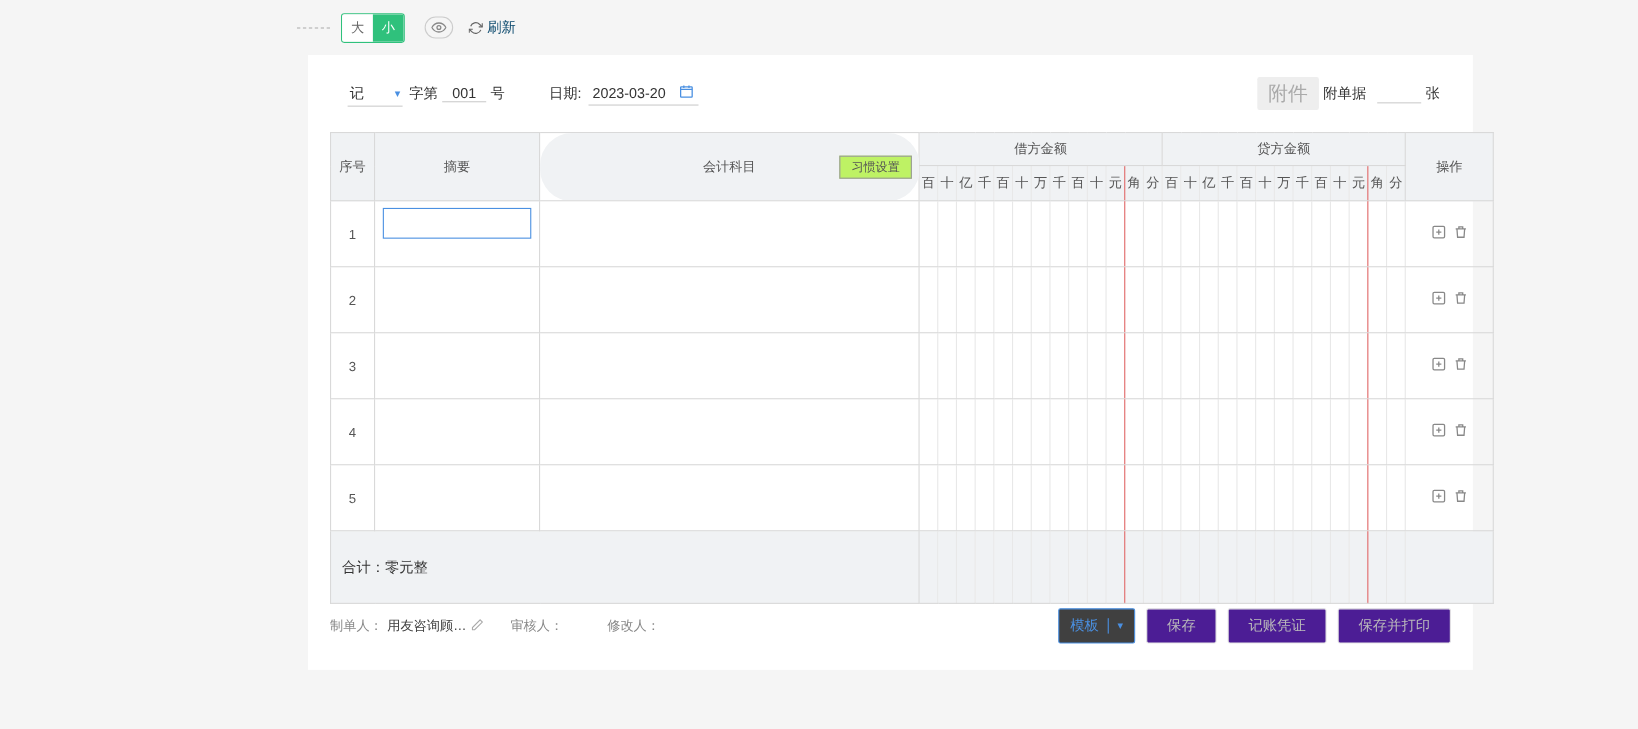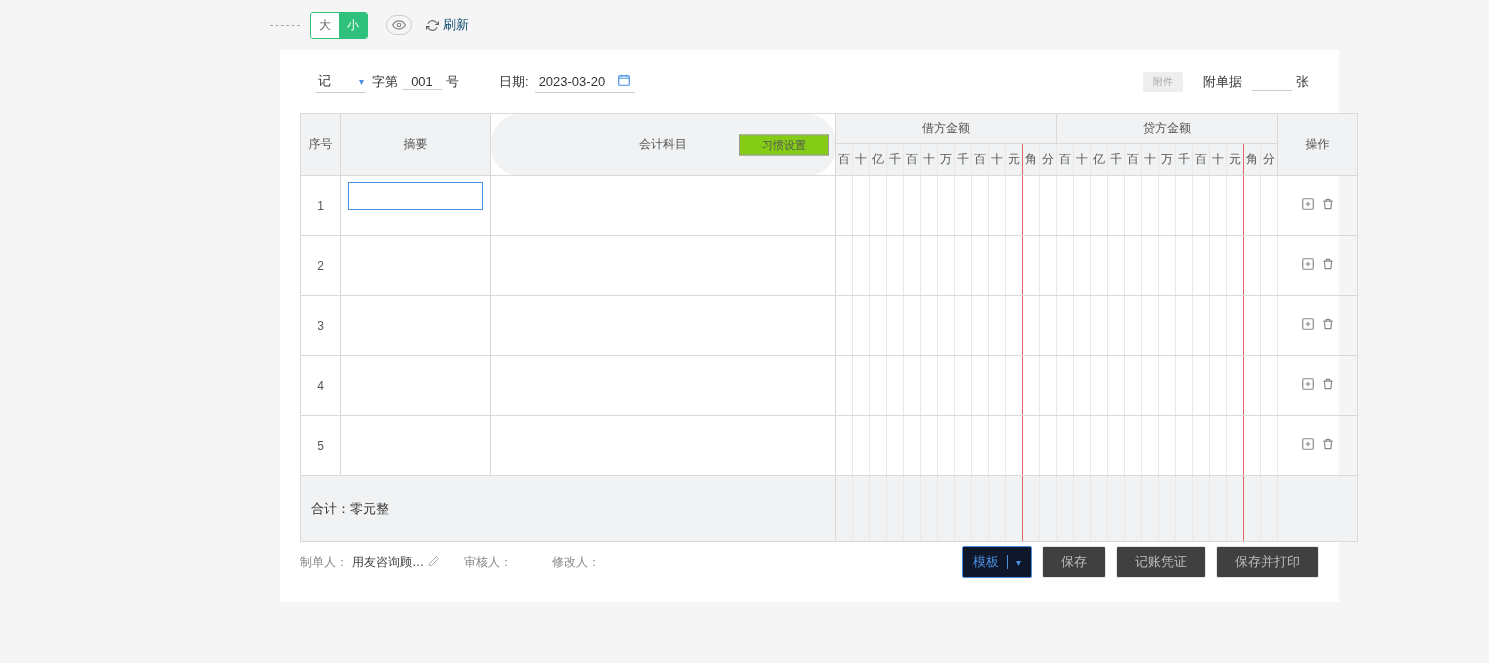--- a/index.html
+++ b/index.html
@@ -113,21 +113,21 @@
     padding: 2px 4px;
     margin: 0 6px;
     display:flex; align-items:center;
   }
   .meta-row .cal-icon { color:#4a90e2; margin-left:12px; }
   .meta-row .gap { width: 40px; }
   .meta-row .spacer { flex:1; }
   .attach-btn {
     background:#eee; color:#aaa;
     padding: 3px 10px; border-radius:2px;
-    font-size:10px;
+    font-size:18px;
   }
   .attach-input {
     border-bottom:1px solid #ccc;
     width: 40px; height:18px;
     margin: 0 4px 0 10px;
   }
 
   table.grid {
     width: 100%;
     border-collapse: collapse;
@@ -141,22 +141,22 @@
     color: #555;
   }
   .grid thead th { background: #f0f2f4; margin-top: 48px; }
   .grid .hdr-top th { height: 30px; }
   .grid .hdr-sub th { height: 32px; }
   .col-seq { width: 40px; }
   .col-summary { width: 150px; }
   .col-account { width: 345px; position:relative;border-radius:29px; }
   .habit-btn {
     position:absolute; right:6px; top:50%; transform:translateY(-50%);
-    border:1px solid #999; background:#84cc16;
-    font-size:11px; padding:2px 22px; color:#555;
+    border:1px solid #999; background:#bef264;
+    font-size:11px; padding:2px 10px; color:#555;
     cursor:pointer;
   }
   .col-digit { width: 17px; }
   .col-op { width: 80px; }
   .grid tbody td { height: 60px; }
   .grid tbody tr.total td { height: 66px; background:#f0f2f4; text-align:left; padding-left:10px; font-size:13px; color:#333;}
   .digit-cell { border-left-color:#e8e8e8 !important; border-right-color:#e8e8e8 !important; }
   .digit-red-r { border-right: 1px solid #e06666 !important; }
   .summary-input {
     width: 96%; height: 28px;
@@ -176,35 +176,35 @@
     color:#888;
   }
   .footer .lbl { margin-right: 4px; }
   .footer .val { color:#404040; margin-right: 4px; }
   .footer .edit-ic { margin-right: 24px; color:#aaa; cursor:pointer;}
   .footer .sec { margin-right: 40px; }
   .footer .spacer { flex:1; }
   .btn {
     padding: 6px 18px;
     border:1px solid #ccc;
-    background:#0f172a;
+    background:#404040;
     color:#333;
     border-radius:2px;
     margin-left:10px;
     cursor:pointer;
     font-size:13px;
   }
   .btn.tmpl {
     border-color:#4a90e2; color:#4a90e2;
     display:flex; align-items:center;
     padding: 6px 10px;
   }
   .btn.tmpl .sep { width:1px; height:14px; background:#4a90e2; margin:0 8px;}
   .btn.tmpl .chev { font-size:10px; }
-  .btn.disabled { background:#404040; color:#bbb; border-color:#e5e5e5; cursor:default;}
+  .btn.disabled { background:#4c1d95; color:#bbb; border-color:#e5e5e5; cursor:default;}
 </style>
 </head>
 <body>
 
 <div class="page">
   <div class="header">
     <div class="header-line"></div>
     <div class="size-toggle">
       <span class="big">大</span>
       <span class="small">小</span>
@@ -239,21 +239,21 @@
         <span>2023-03-20</span>
         <span class="cal-icon">
           <svg width="14" height="14" viewBox="0 0 24 24" fill="none" stroke="#4a90e2" stroke-width="2">
               <rect x="3" y="5" width="18" height="16" rx="1"></rect>
               <path d="M3 9h18M8 3v4M16 3v4"></path>
             </svg>
         </span>
       </div>
       <div class="spacer"></div>
       <span class="attach-btn">附件</span>
-      <span style="margin-left:20px;">附单据</span>
+      <span style="margin-left:4px;">附单据</span>
       <div class="attach-input"></div>
       <span>张</span>
     </div>
 
     <table class="grid">
       <colgroup>
         <col class="col-seq">
           <col class="col-summary">
           <col class="col-account">
         <col class="col-digit">

